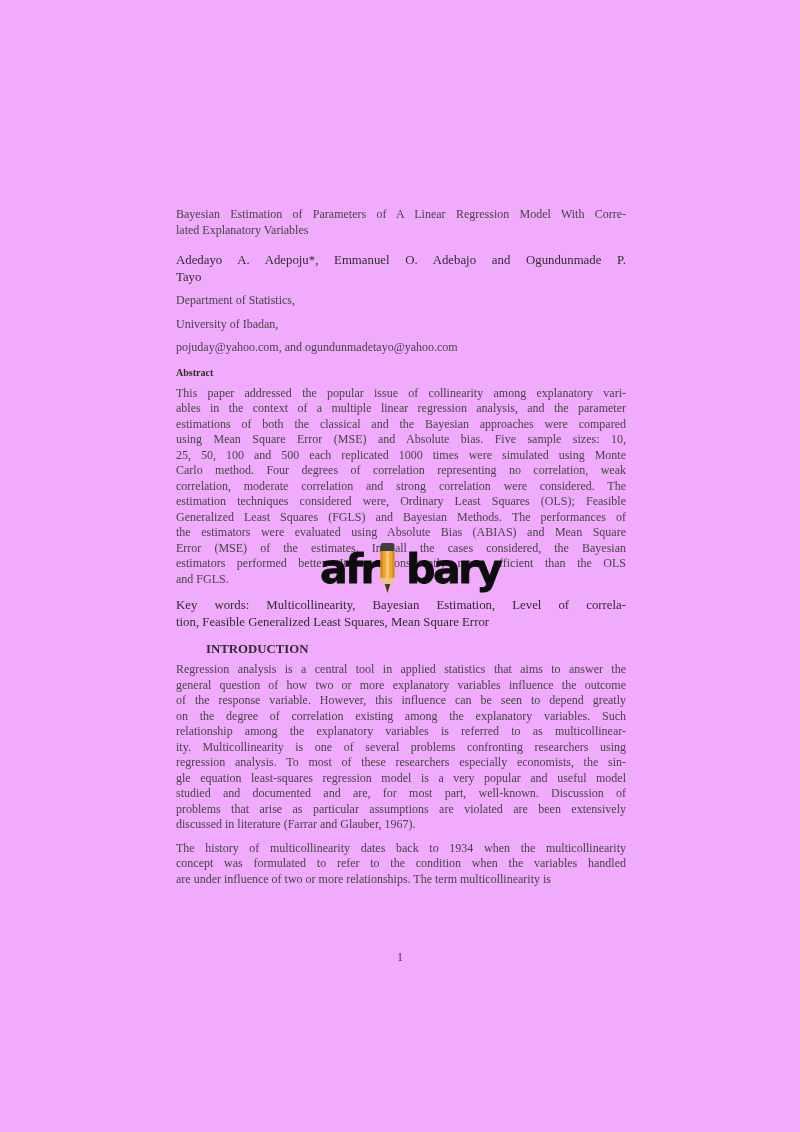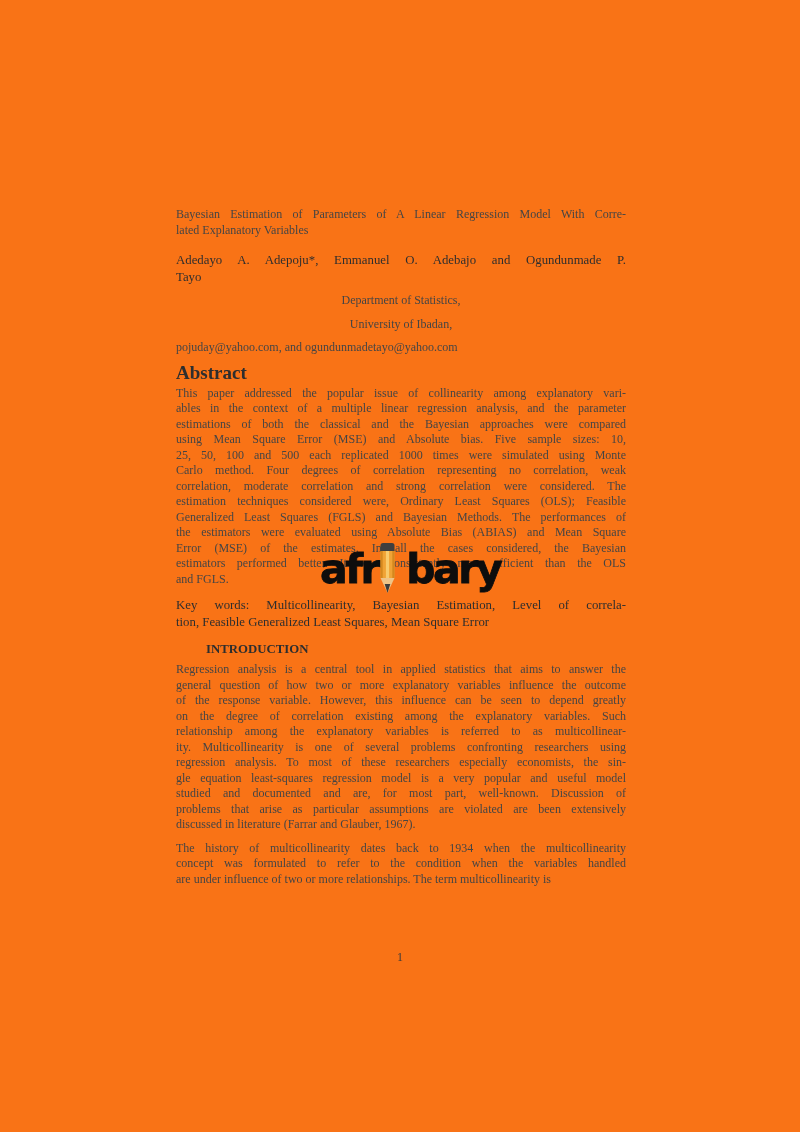--- a/index.html
+++ b/index.html
@@ -1,20 +1,20 @@
 <!DOCTYPE html>
 <html><head>
 <meta charset="utf-8">
 <style>
   html, body { margin: 0; padding: 0; background: #ffffff; }
   .page {
     position: relative;
     width: 800px;
     height: 1132px;
-    background: #f97316;
+    background: #f0abfc;
     font-family: "Liberation Serif", serif;
     color: #454545;
     overflow: hidden;
   }
   .content {
     position: absolute;
     left: 176px;
     top: 206px;
     width: 450px;
     font-size: 12px;
@@ -26,25 +26,25 @@
 
   .title { line-height: 16px; margin-bottom: 14px; }
   .authors {
     font-weight: normal;
     font-size: 12.8px;
     line-height: 17px;
     color: #2e2e2e;
     margin-bottom: 7px;
   }
   .authors > div { min-height: 17px; }
-  .affil > div { margin-bottom: 8px; text-align: center; }
+  .affil > div { margin-bottom: 8px; }
   .emails { margin-bottom: 9px; }
   .abstract-head {
     font-weight: bold;
-    font-size: 19px;
+    font-size: 10px;
     line-height: 16px;
     color: #2e2e2e;
     margin-bottom: 5px;
   }
   .abstract-para { margin-bottom: 10px; }
   .keywords {
     font-weight: normal;
     font-size: 12.8px;
     line-height: 16.5px;
     color: #2e2e2e;

